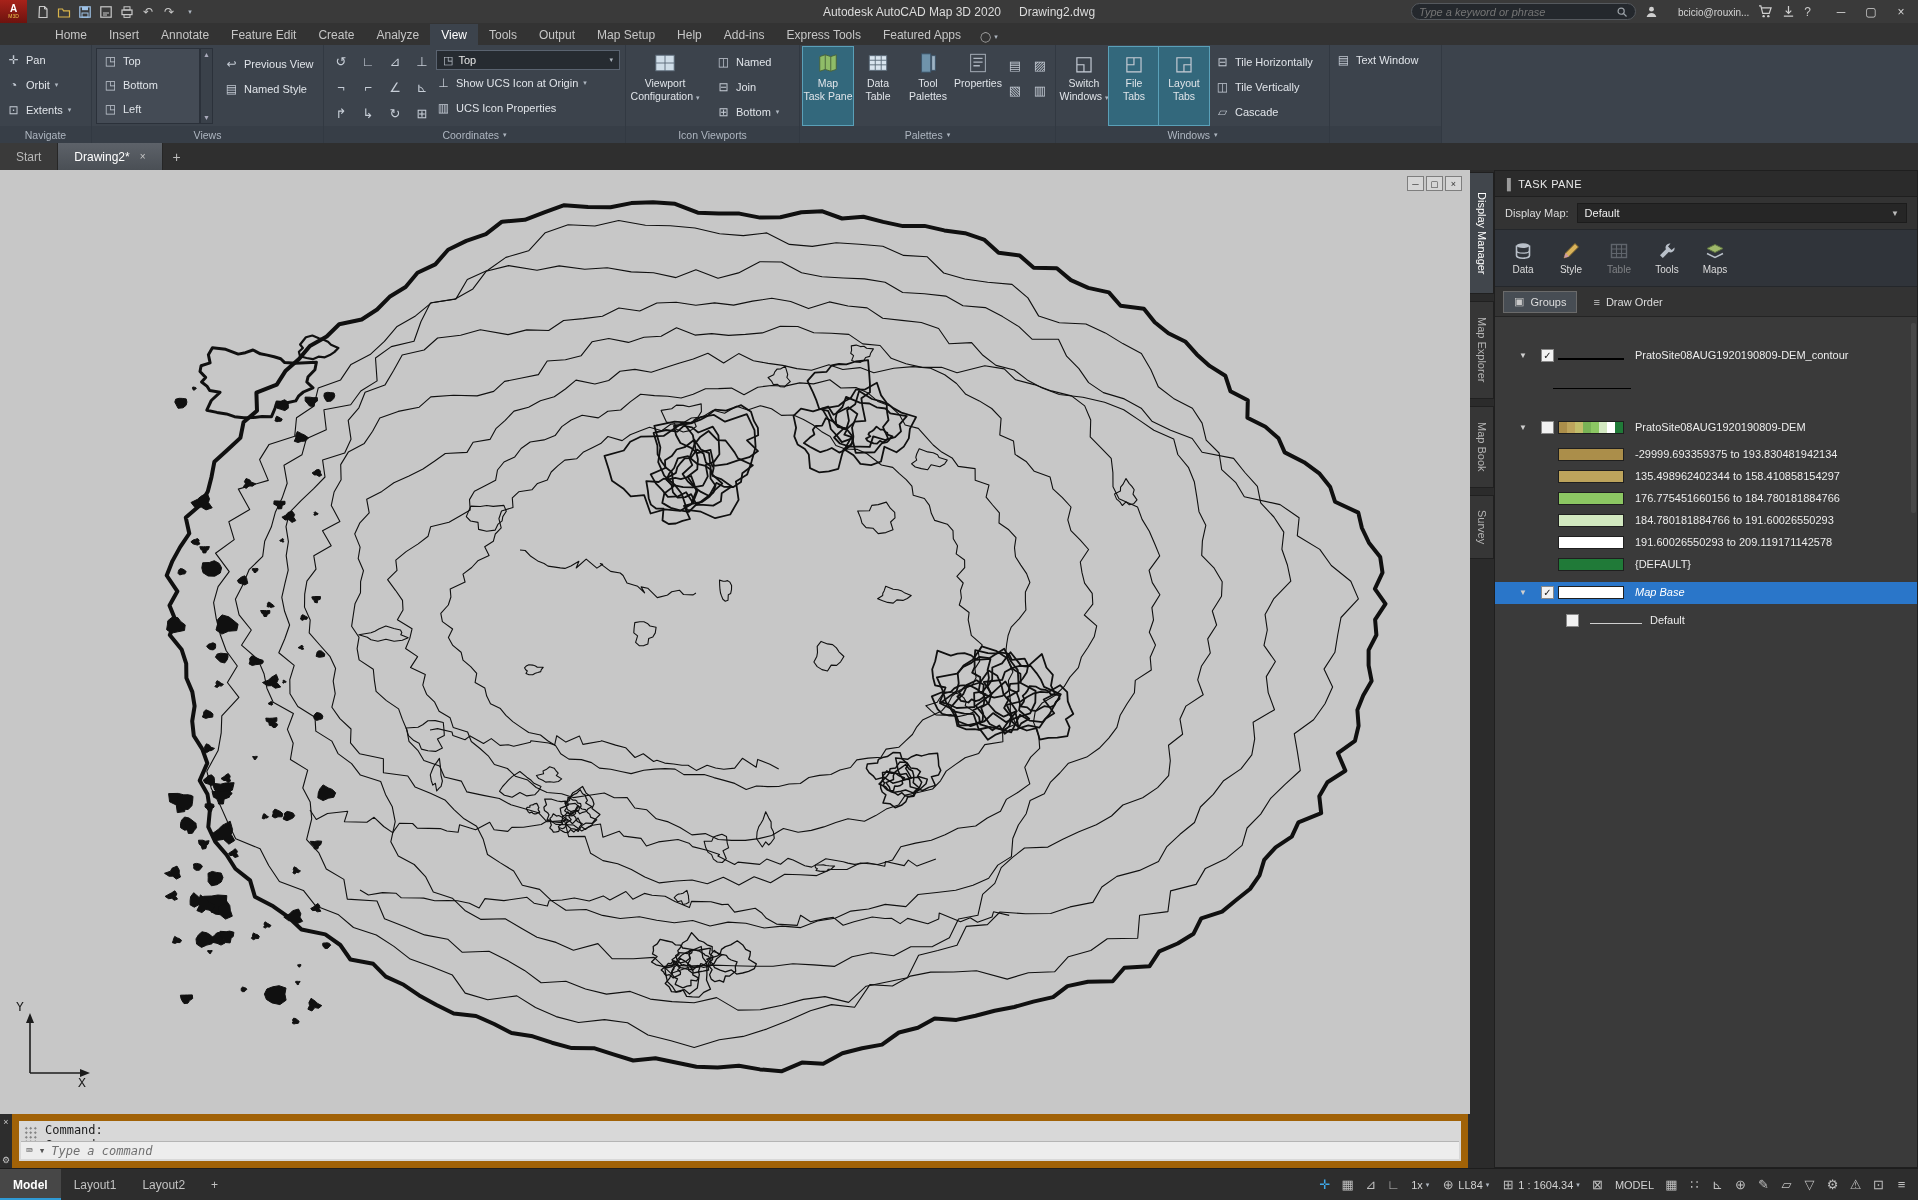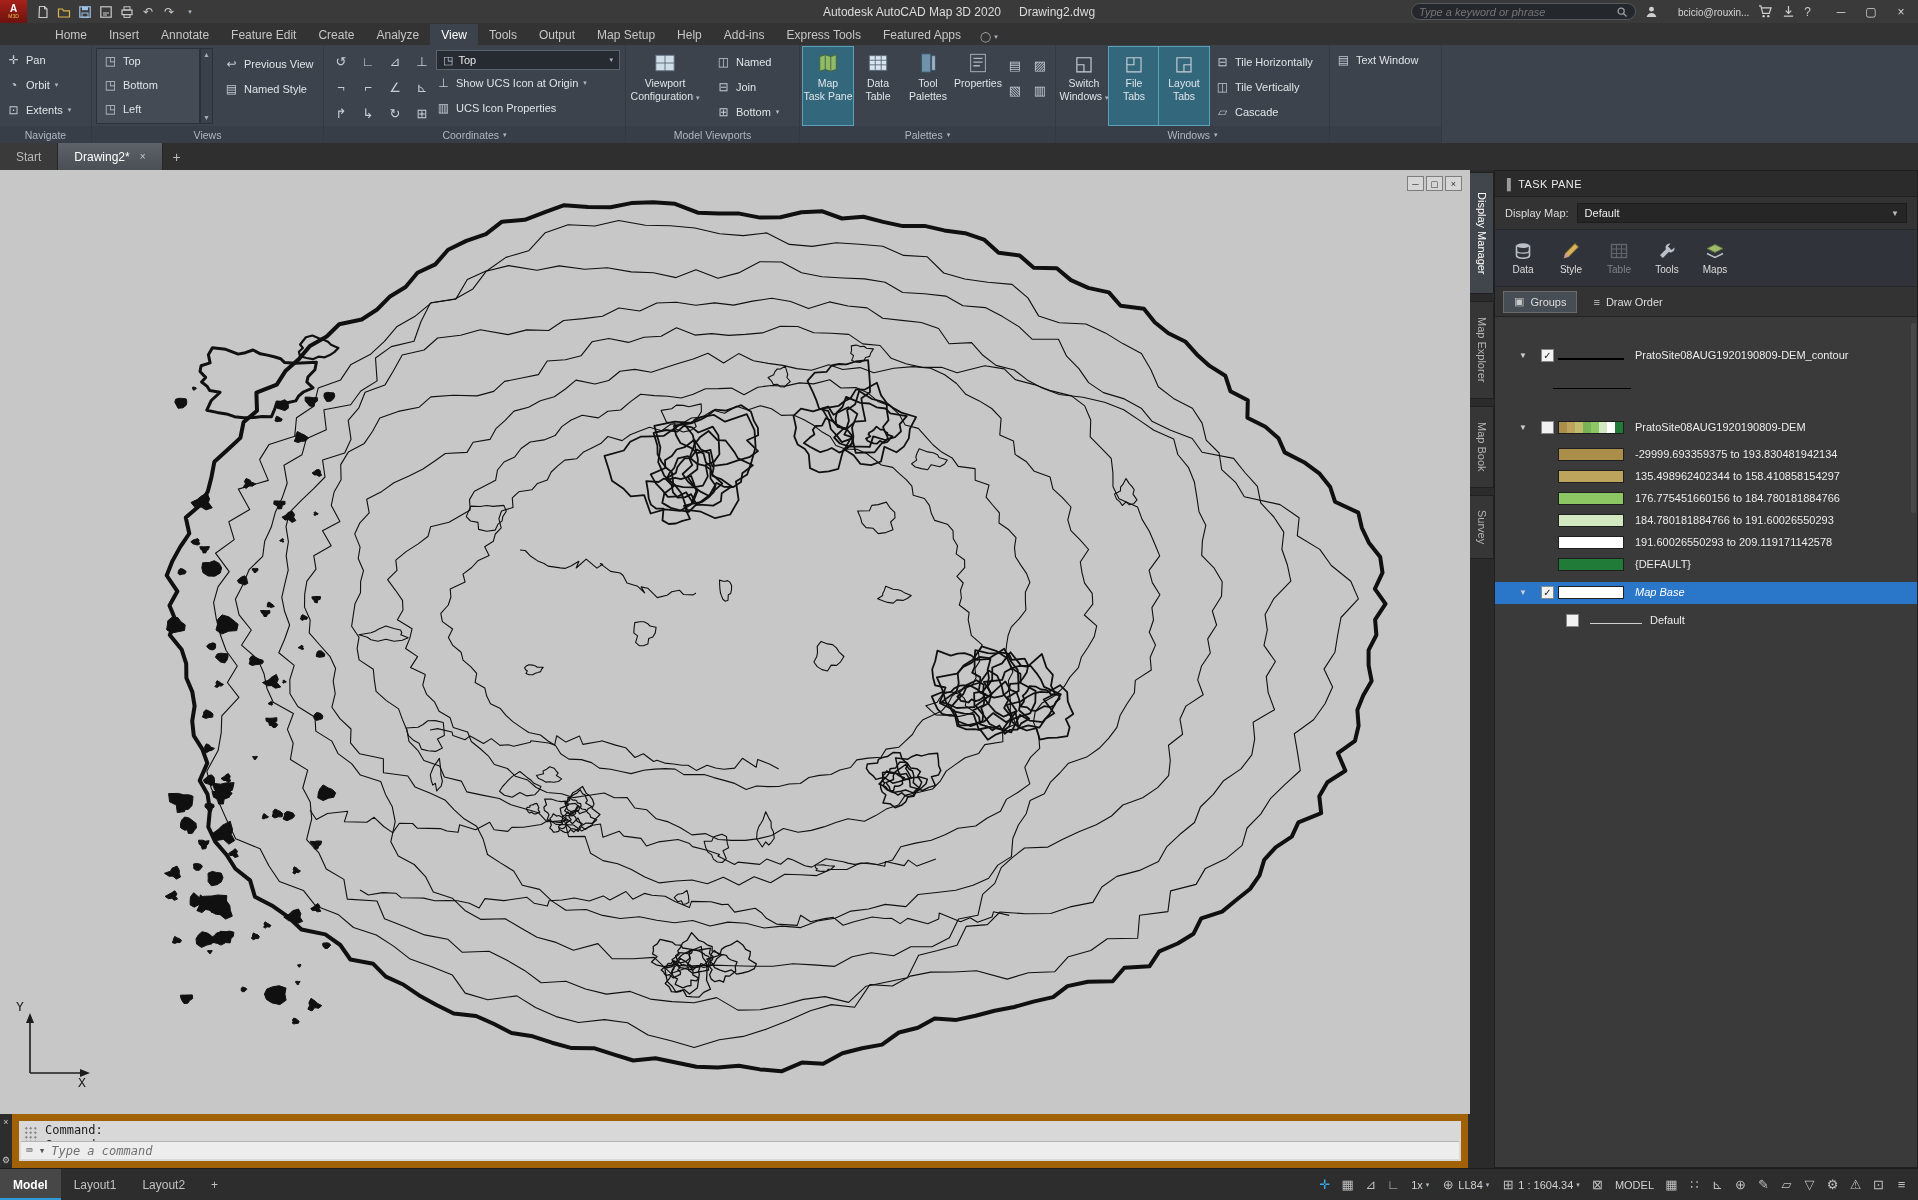--- a/index.html
+++ b/index.html
@@ -345,21 +345,21 @@
             <span>Join</span>
           </div>
         <div class="rrow">
             <span class="gi">⊞</span>
             <span>Bottom</span>
             <span class="caret">▾</span>
           </div>
       </div>
     </div>
     <div class="plabel">
-        <span>Model Viewports</span>
+        <span>Icon Viewports</span>
       </div>
   </div>
 
   <div class="panel" style="width:256px">
     <div class="pbody" style="display:flex;padding-left:3px">
       <div class="rbig rb-active">
         <span class="ric">
             <svg viewBox="0 0 24 24">
               <path d="M3 5l6-2 6 2 6-2v16l-6 2-6-2-6 2z" fill="#8fbc68" stroke="#46603a"></path>
               <path d="M9 3v16M15 5v16" stroke="#46603a"></path>

